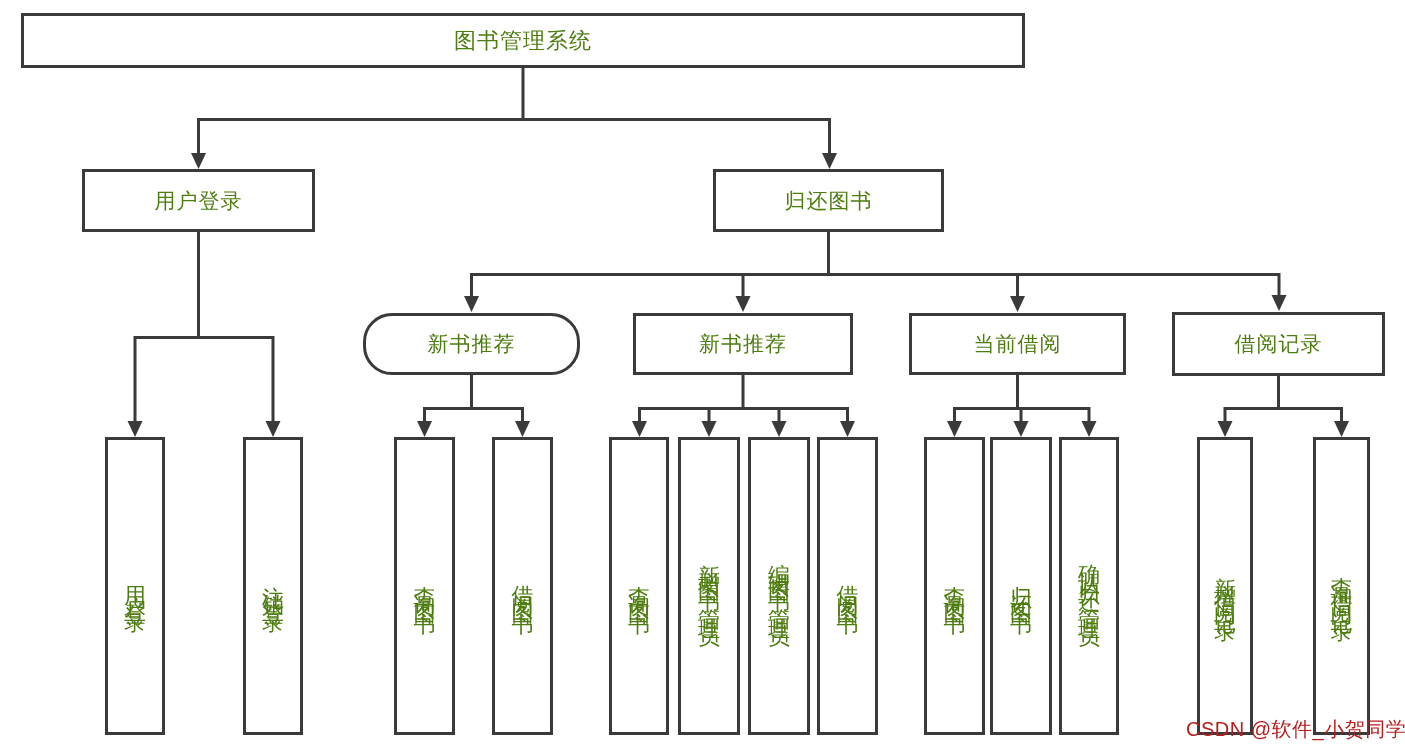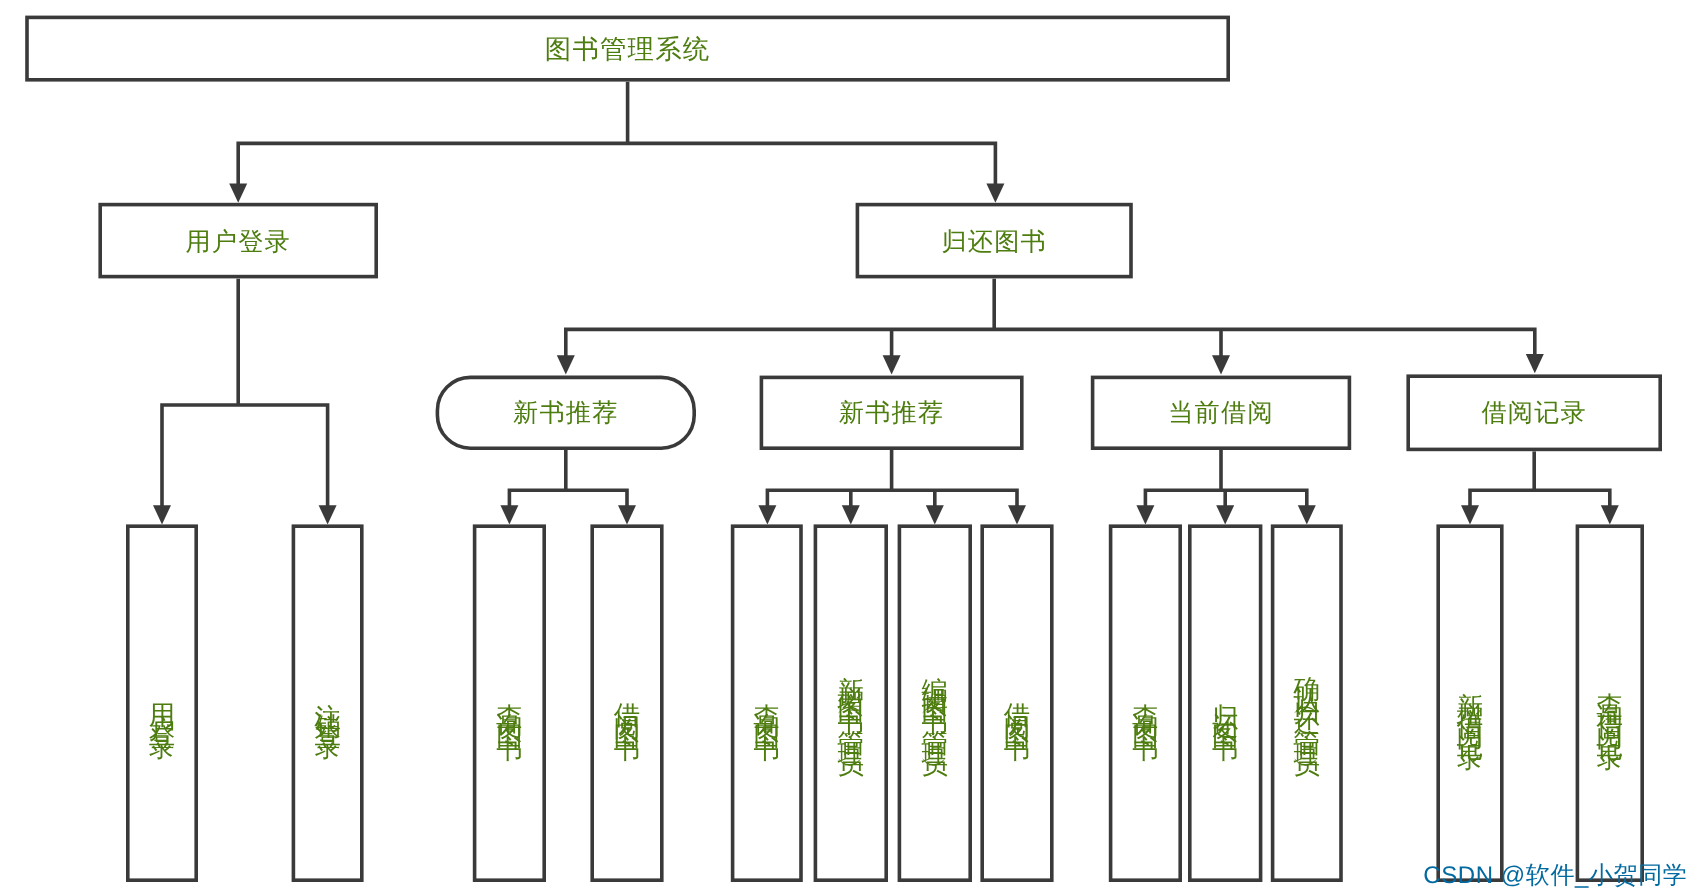--- a/index.html
+++ b/index.html
@@ -14,21 +14,21 @@
     display:flex;align-items:center;justify-content:center;
     font-size:21px;letter-spacing:1px;z-index:2;text-align:center;
   }
   .box.root{font-size:22px;}
   .vbox{
     writing-mode:vertical-rl;text-orientation:mixed;
     letter-spacing:9px;font-size:22px;line-height:1;
     padding:6px 0;
   }
   .watermark{
-    position:absolute;z-index:5;color:#0369a1;font-size:20px;
+    position:absolute;z-index:5;color:#b91c1c;font-size:20px;
     letter-spacing:0.5px;white-space:nowrap;
   }
 </style>
 </head>
 <body>
 
 <div class="canvas">
 
   <svg class="connectors" viewBox="0 0 1405 747" xmlns="http://www.w3.org/2000/svg" aria-hidden="true">
     <g stroke="#3a3a3a" stroke-width="3" fill="none">

